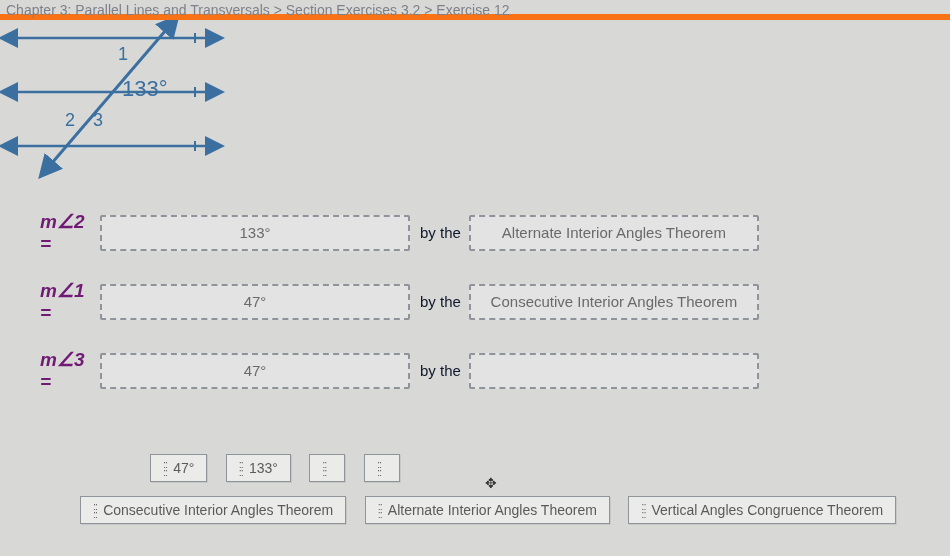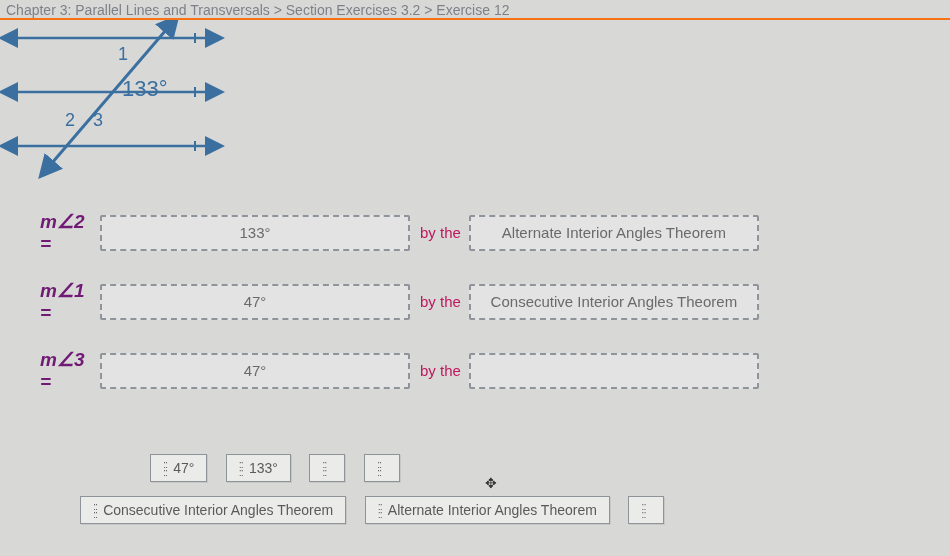--- a/index.html
+++ b/index.html
@@ -9,21 +9,21 @@
       background: #d8d9d7;
       font-family: "Segoe UI", Arial, sans-serif;
       color: #555;
       overflow: hidden;
       position: relative;
     }
     .breadcrumb {
       padding: 2px 6px 0 6px;
       font-size: 14px;
       color: #7d8088;
-      border-bottom: 2px solid #f97316;
+      border-bottom: 6px solid #f97316;
       height: 20px;
     }
     .figure-area {
       width: 300px;
       height: 160px;
       position: relative;
       margin-top: 0;
     }
     .figure-area svg { position: absolute; left: 0; top: 0; }
     .angle-label {
@@ -58,21 +58,21 @@
       background: rgba(245,245,245,0.35);
       text-align: center;
       font-size: 15px;
       color: #6a6a6a;
       display: flex;
       align-items: center;
       justify-content: center;
       border-radius: 2px;
     }
     .dz-value { width: 310px; height: 36px; }
-    .by-the { margin: 0 8px 0 10px; font-size: 15px; color: #be185d; }
+    .by-the { margin: 0 8px 0 10px; font-size: 15px; color: #0f172a; }
     .dz-reason { width: 290px; height: 36px; }
     .dz-empty { }
 
     .tile-tray {
       position: absolute;
       bottom: 18px;
       left: 0;
       right: 0;
       padding-left: 150px;
     }
@@ -185,15 +185,16 @@
     <span class="tile">
         <span class="dots">::<br>::</span>
         <span>Consecutive Interior Angles Theorem</span>
       </span>
     <span class="tile">
         <span class="dots">::<br>::</span>
         <span>Alternate Interior Angles Theorem</span>
       </span>
     <span class="tile">
         <span class="dots">::<br>::</span>
+        <span>Vertical Angles Congruence Theorem</span>
       </span>
   </div>
 </div>
 
 </body></html>

